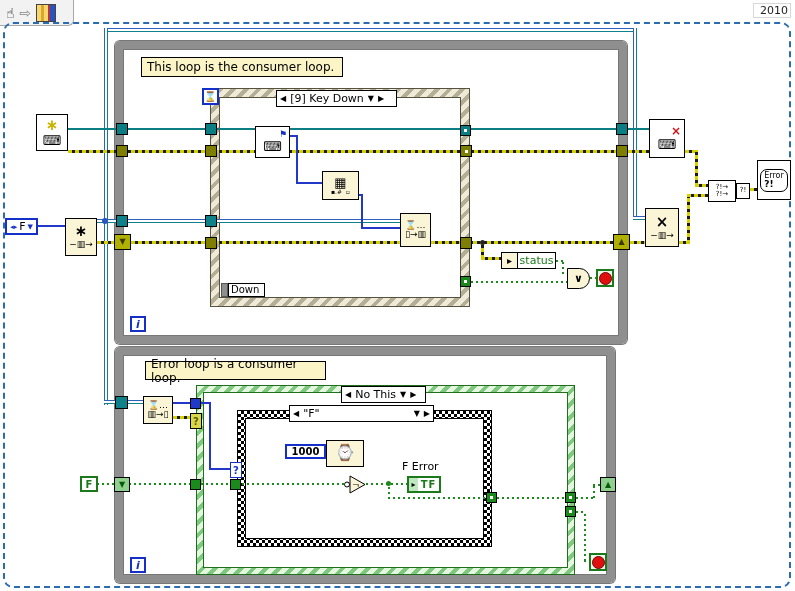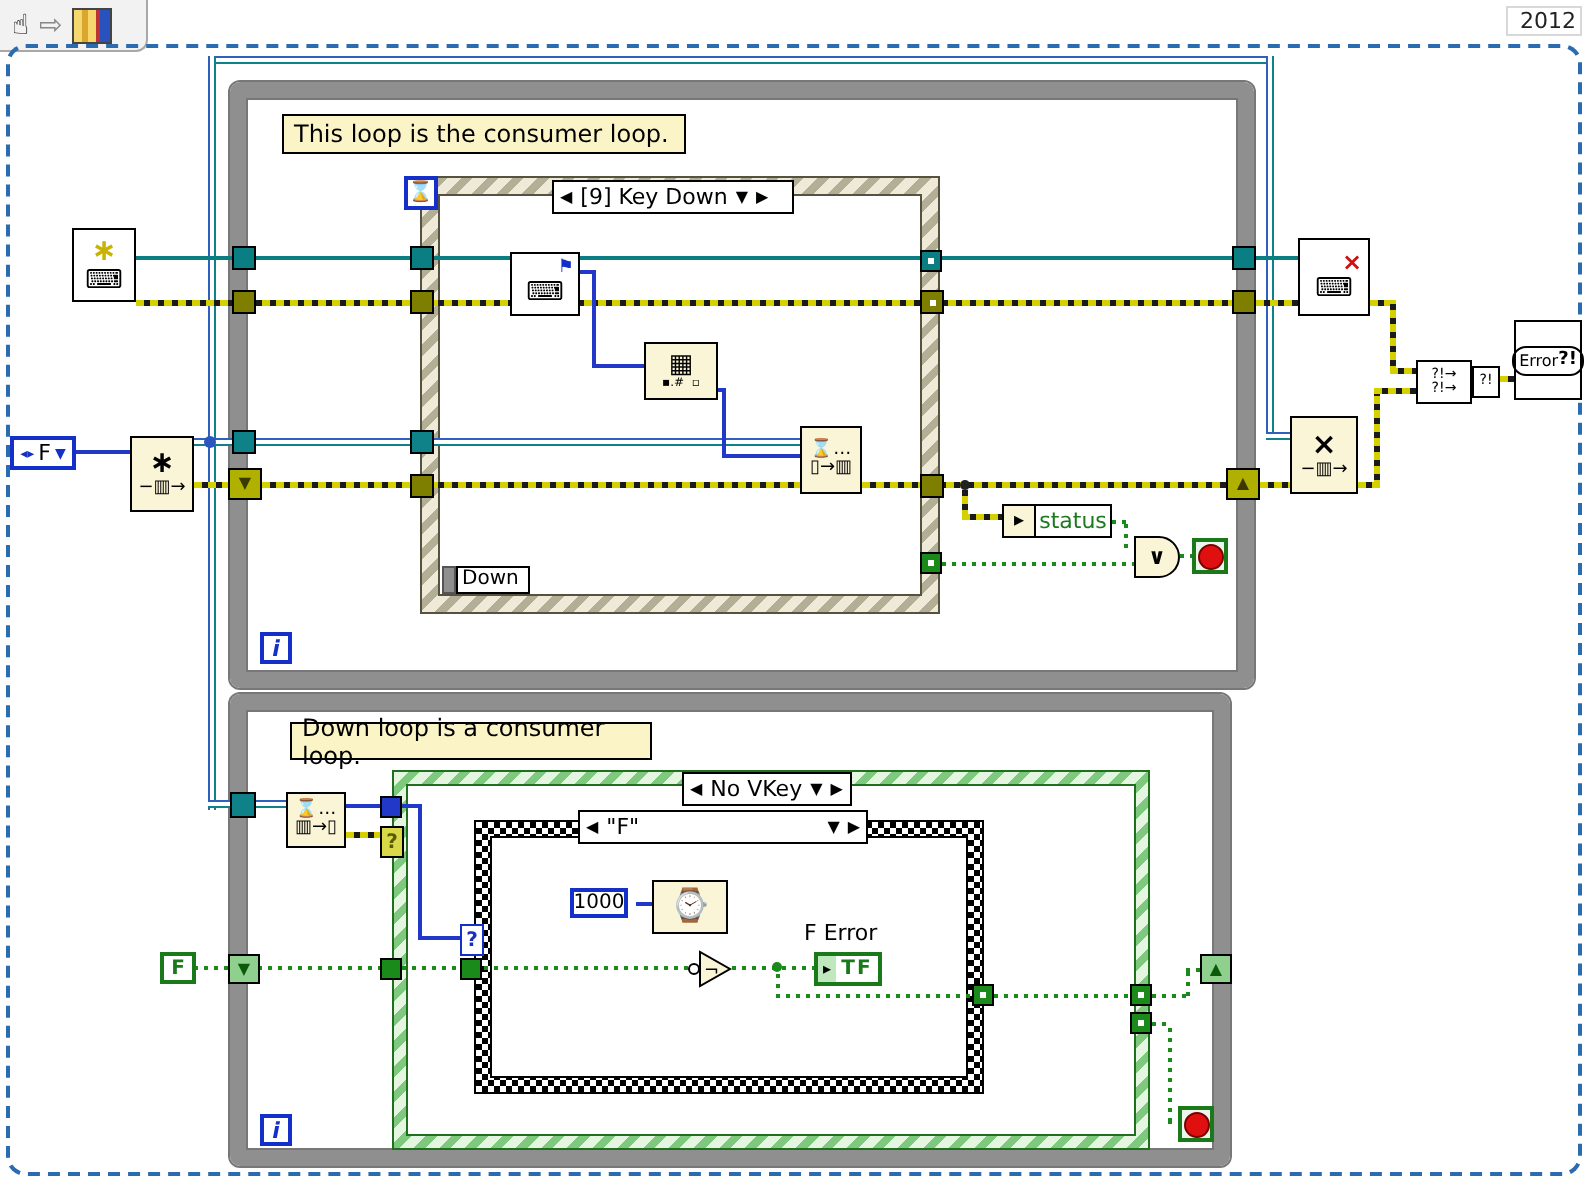--- a/index.html
+++ b/index.html
@@ -44,52 +44,52 @@
   .jd{border-radius:50%;}
 </style>
 </head>
 <body>
 
 <div class="abs" style="left:0;top:0;width:74px;height:26px;background:#F2F2F2;border:1px solid #A8A8A8;border-top:none;border-left:none;border-radius:0 0 6px 0;display:flex;align-items:center;gap:5px;padding-left:6px;">
   <span style="font-size:14px;line-height:1;">☝</span>
   <span style="font-size:14px;line-height:1;color:#888;">⇨</span>
   <span style="display:inline-block;width:18px;height:16px;border:1px solid #444;background:linear-gradient(90deg,#F5D76E 0 4px,#D9A62E 4px 7px,#F5D76E 7px 11px,#B33 11px 13px,#2A52BE 13px 18px);"></span>
 </div>
-<div class="abs" style="left:753px;top:3px;width:38px;height:15px;font-size:11px;color:#222;text-align:right;border:1px solid #D8D8D8;background:#fff;line-height:14px;padding-right:2px;">2012</div>
+<div class="abs" style="left:753px;top:3px;width:38px;height:15px;font-size:11px;color:#222;text-align:right;border:1px solid #D8D8D8;background:#fff;line-height:14px;padding-right:2px;">2010</div>
 <div class="abs" style="left:3px;top:22px;width:788px;height:566px;border:2px dashed #2B6CB0;border-radius:10px;"></div>
 
 <div class="abs loop" style="left:115px;top:41px;width:512px;height:303px;"></div>
 <div class="abs loop" style="left:115px;top:347px;width:500px;height:236px;"></div>
 
 <div class="abs comment" style="left:141px;top:57px;width:202px;height:20px;">
   <span>This loop is the consumer loop.</span>
 </div>
 <div class="abs comment" style="left:145px;top:361px;width:181px;height:19px;">
-  <span>Down loop is a consumer loop.</span>
+  <span>Error loop is a consumer loop.</span>
 </div>
 
 <div class="abs evt" style="left:210px;top:88px;width:260px;height:219px;"></div>
 <div class="abs evt-in" style="left:219px;top:97px;width:242px;height:201px;"></div>
 <div class="abs" style="left:202px;top:88px;width:17px;height:17px;background:#fff;border:2px solid #1430C8;display:flex;align-items:center;justify-content:center;">
   <span style="font-size:10px;color:#1430C8;line-height:1;">⌛</span>
 </div>
 <div class="abs sel" style="left:276px;top:90px;width:121px;height:17px;">
   <span class="ar">◀</span>
   <span>[9] Key Down</span>
   <span class="ar">▼</span>
   <span class="ar">▶</span>
 </div>
 
 <div class="abs cgrn" style="left:196px;top:385px;width:379px;height:190px;"></div>
 <div class="abs cgrn-in" style="left:203px;top:392px;width:365px;height:176px;"></div>
 <div class="abs cchk" style="left:237px;top:410px;width:255px;height:137px;"></div>
 <div class="abs cchk-in" style="left:245px;top:418px;width:239px;height:121px;"></div>
 <div class="abs sel" style="left:341px;top:386px;width:85px;height:17px;">
   <span class="ar">◀</span>
-  <span>No VKey</span>
+  <span>No This</span>
   <span class="ar">▼</span>
   <span class="ar">▶</span>
 </div>
 <div class="abs sel" style="left:289px;top:405px;width:145px;height:17px;">
   <span class="ar">◀</span>
   <span>"F"</span>
   <span class="sp"></span>
   <span class="ar">▼</span>
   <span class="ar">▶</span>
 </div>
@@ -209,21 +209,21 @@
   <span style="font-size:9px;">−▥→</span>
 </div>
 <div class="abs node white" style="left:708px;top:180px;width:28px;height:22px;">
   <span style="font-size:7px;">?!→</span>
   <span style="font-size:7px;">?!→</span>
 </div>
 <div class="abs node white" style="left:736px;top:183px;width:14px;height:16px;">
   <span style="font-size:7px;">?!</span>
 </div>
 <div class="abs node white" style="left:757px;top:160px;width:34px;height:40px;">
-  <span style="border:1px solid #000;border-radius:7px;padding:2px 3px;display:flex;flex-direction:row;align-items:flex-end;line-height:1;">
+  <span style="border:1px solid #000;border-radius:7px;padding:2px 3px;display:flex;flex-direction:column;align-items:flex-start;line-height:1;">
     <span style="font-size:8px;">Error</span>
     <span style="font-size:9px;font-weight:bold;">?!</span>
   </span>
 </div>
 
 <div class="abs tun" style="left:116px;top:123px;width:12px;height:12px;background:#0B7E84;"></div>
 <div class="abs tun" style="left:116px;top:145px;width:12px;height:12px;background:#7E7E00;"></div>
 <div class="abs tun" style="left:116px;top:215px;width:12px;height:12px;background:#0F8188;"></div>
 <div class="abs sr" style="left:114px;top:234px;width:17px;height:16px;background:#B0B000;color:#3A3A00;">
   <span>▼</span>
@@ -248,21 +248,21 @@
   <span>▲</span>
 </div>
 <div class="abs iter" style="left:130px;top:316px;width:16px;height:16px;">
   <span>i</span>
 </div>
 
 <div class="abs node" style="left:143px;top:396px;width:30px;height:28px;">
   <span style="font-size:9px;">⌛…</span>
   <span style="font-size:9px;">▥→▯</span>
 </div>
-<div class="abs cst" style="left:285px;top:444px;width:29px;height:15px;">
+<div class="abs cst" style="left:285px;top:444px;width:41px;height:15px;font-weight:bold;">
   <span style="font-size:10px;">1000</span>
 </div>
 <div class="abs node" style="left:326px;top:440px;width:38px;height:27px;">
   <span style="font-size:16px;">⌚</span>
 </div>
 <svg class="abs" style="left:343px;top:474px;width:25px;height:22px;" viewBox="0 0 25 22">
   <circle cx="4" cy="10.5" r="2.5" fill="#fff" stroke="#000"></circle>
   <polygon points="7,2 7,19 22,10.5" fill="#FBF5D7" stroke="#000"></polygon>
   <text x="9" y="14" font-size="9">¬</text>
 </svg>

